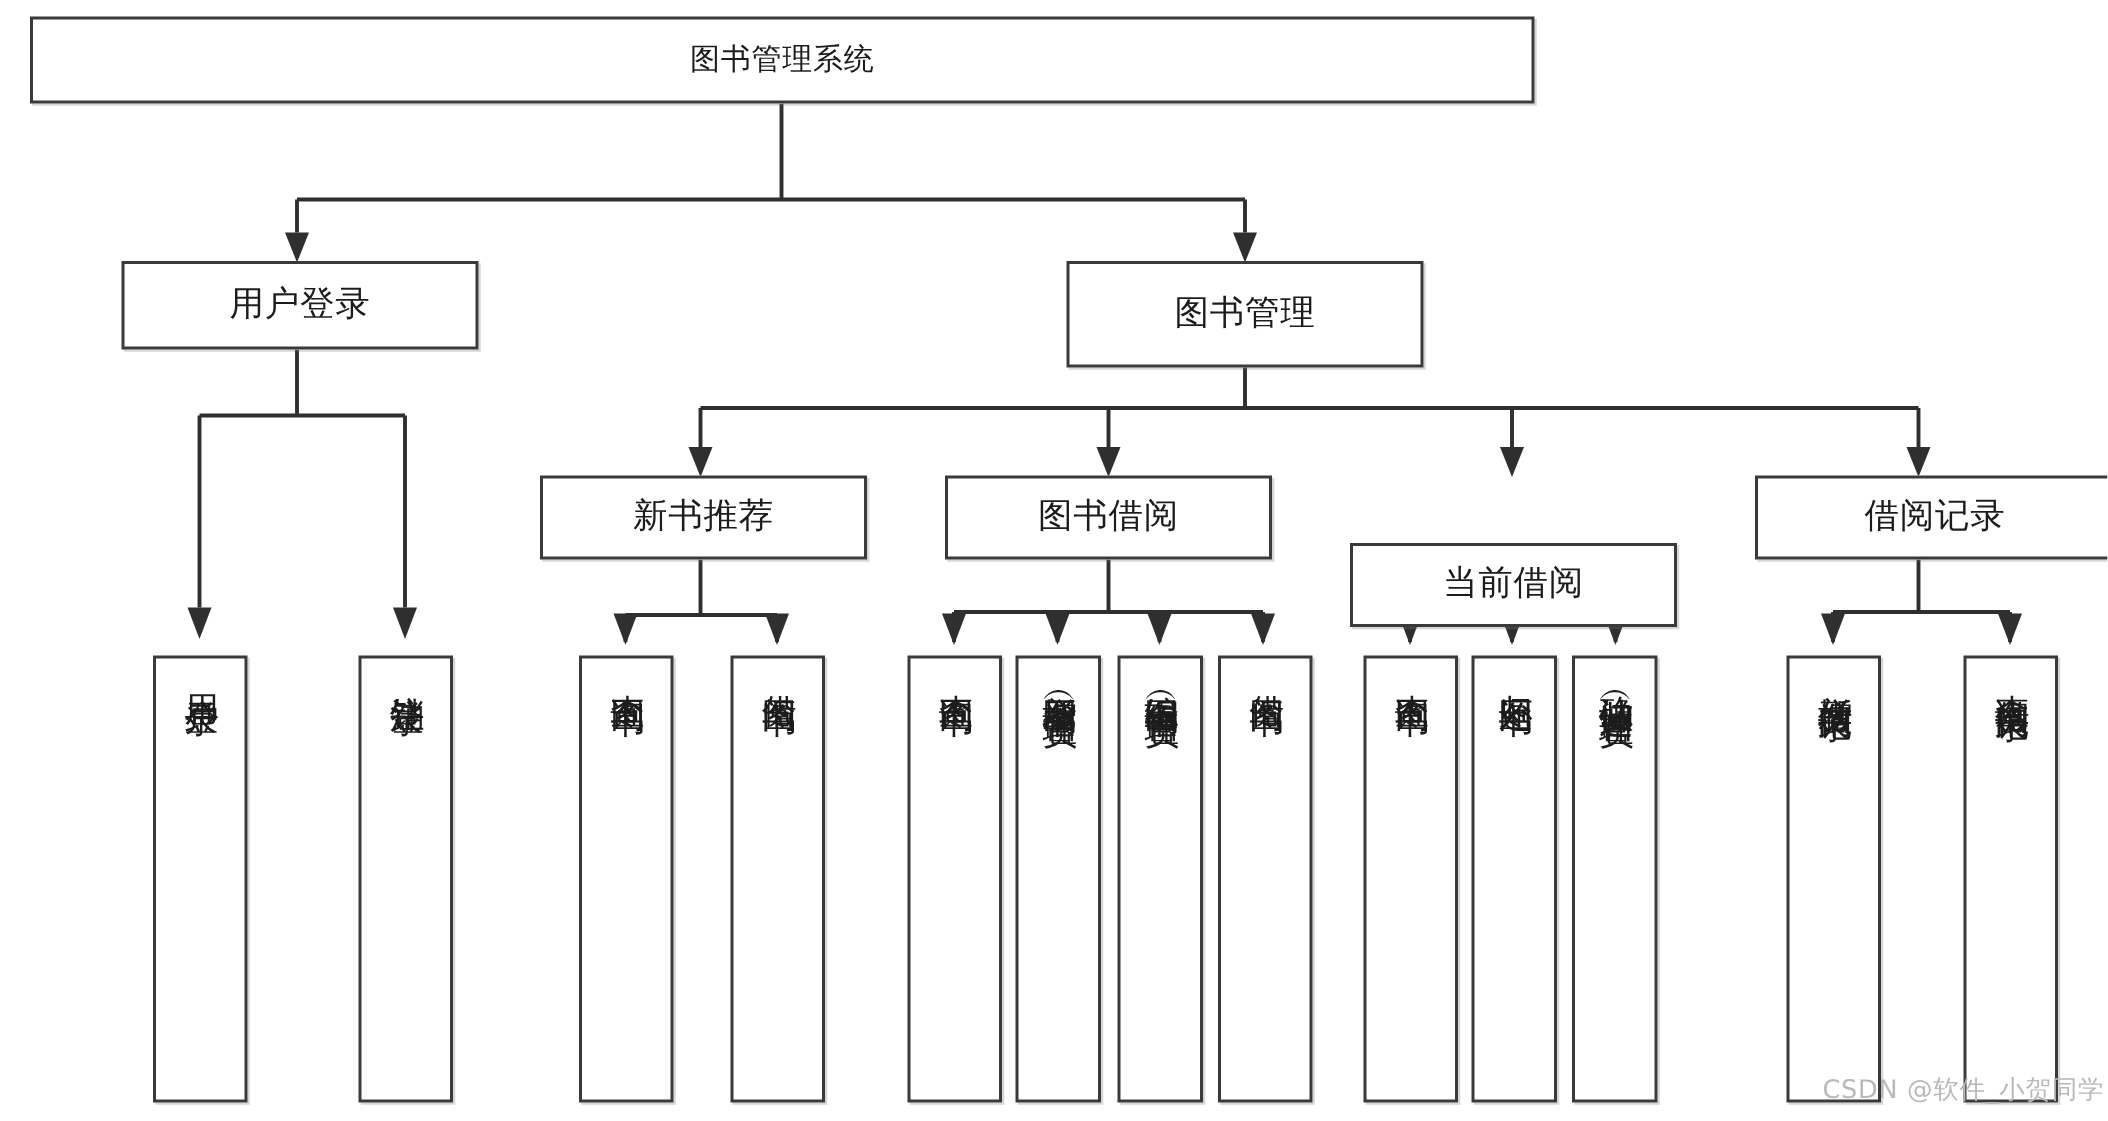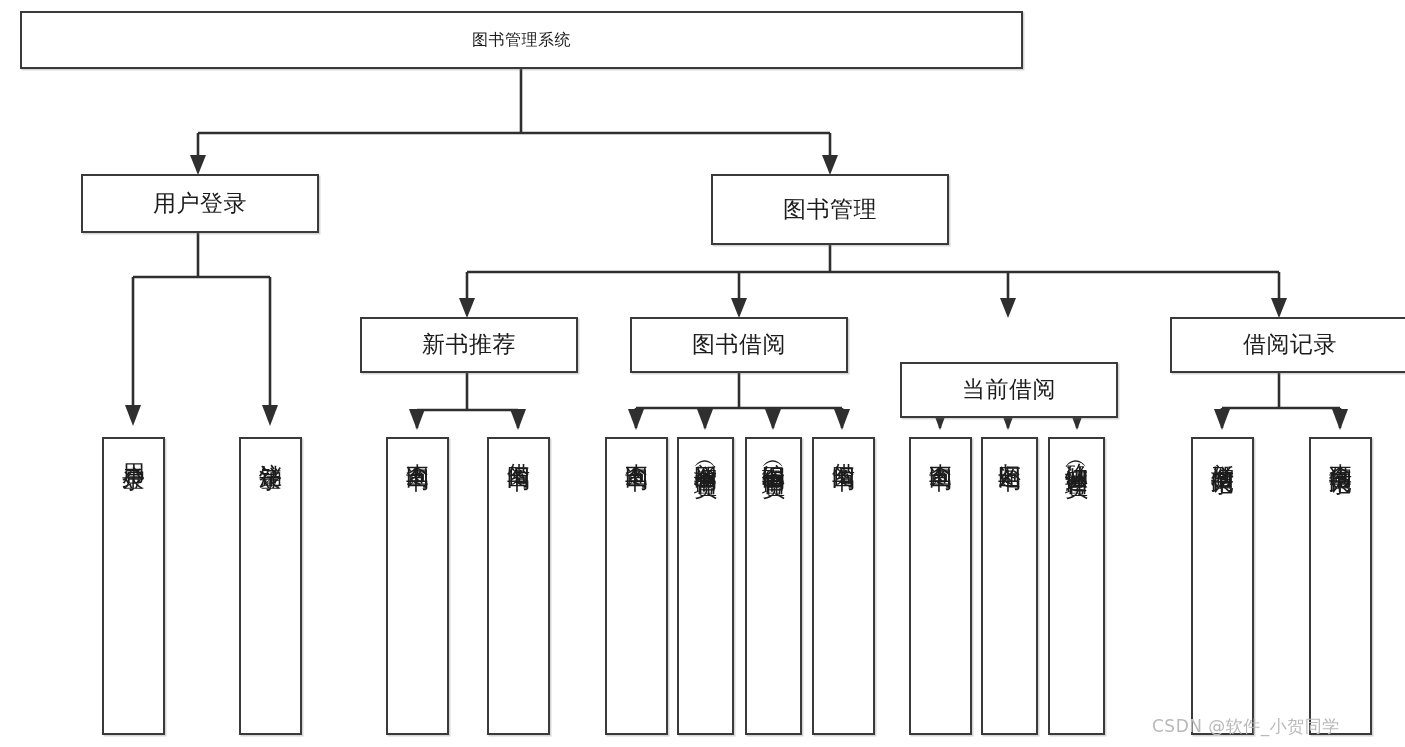--- a/index.html
+++ b/index.html
@@ -42,21 +42,21 @@
     text-align: center;
     line-height: 1.18;
     letter-spacing: 0.5px;
   }
   
   .node.horiz .label {
     writing-mode: horizontal-tb;
     font-size: 23px;
   }
   .node.root .label {
-    font-size: 16px;
+    font-size: 20px;
   }
   
   .node.vert {
     align-items: flex-start;
     padding-top: 6px;
   }
   .node.vert .label {
     writing-mode: vertical-rl;
     text-orientation: upright;
     font-size: 23px;
@@ -229,15 +229,15 @@
   </div>
 
   <div class="node vert" style="left:1191px; top:437px; width:63px; height:298px;">
     <span class="label">新增借阅记录</span>
   </div>
 
   <div class="node vert" style="left:1309px; top:437px; width:63px; height:298px;">
     <span class="label">查询借阅记录</span>
   </div>
 
-  <div class="watermark" style="left:1124px; top:715px;padding-left:28px;">CSDN @软件_小贺同学</div>
+  <div class="watermark" style="left:1187px; top:715px;padding-left:28px;">CSDN @软件_小贺同学</div>
 
 </div>
 
 </body></html>

